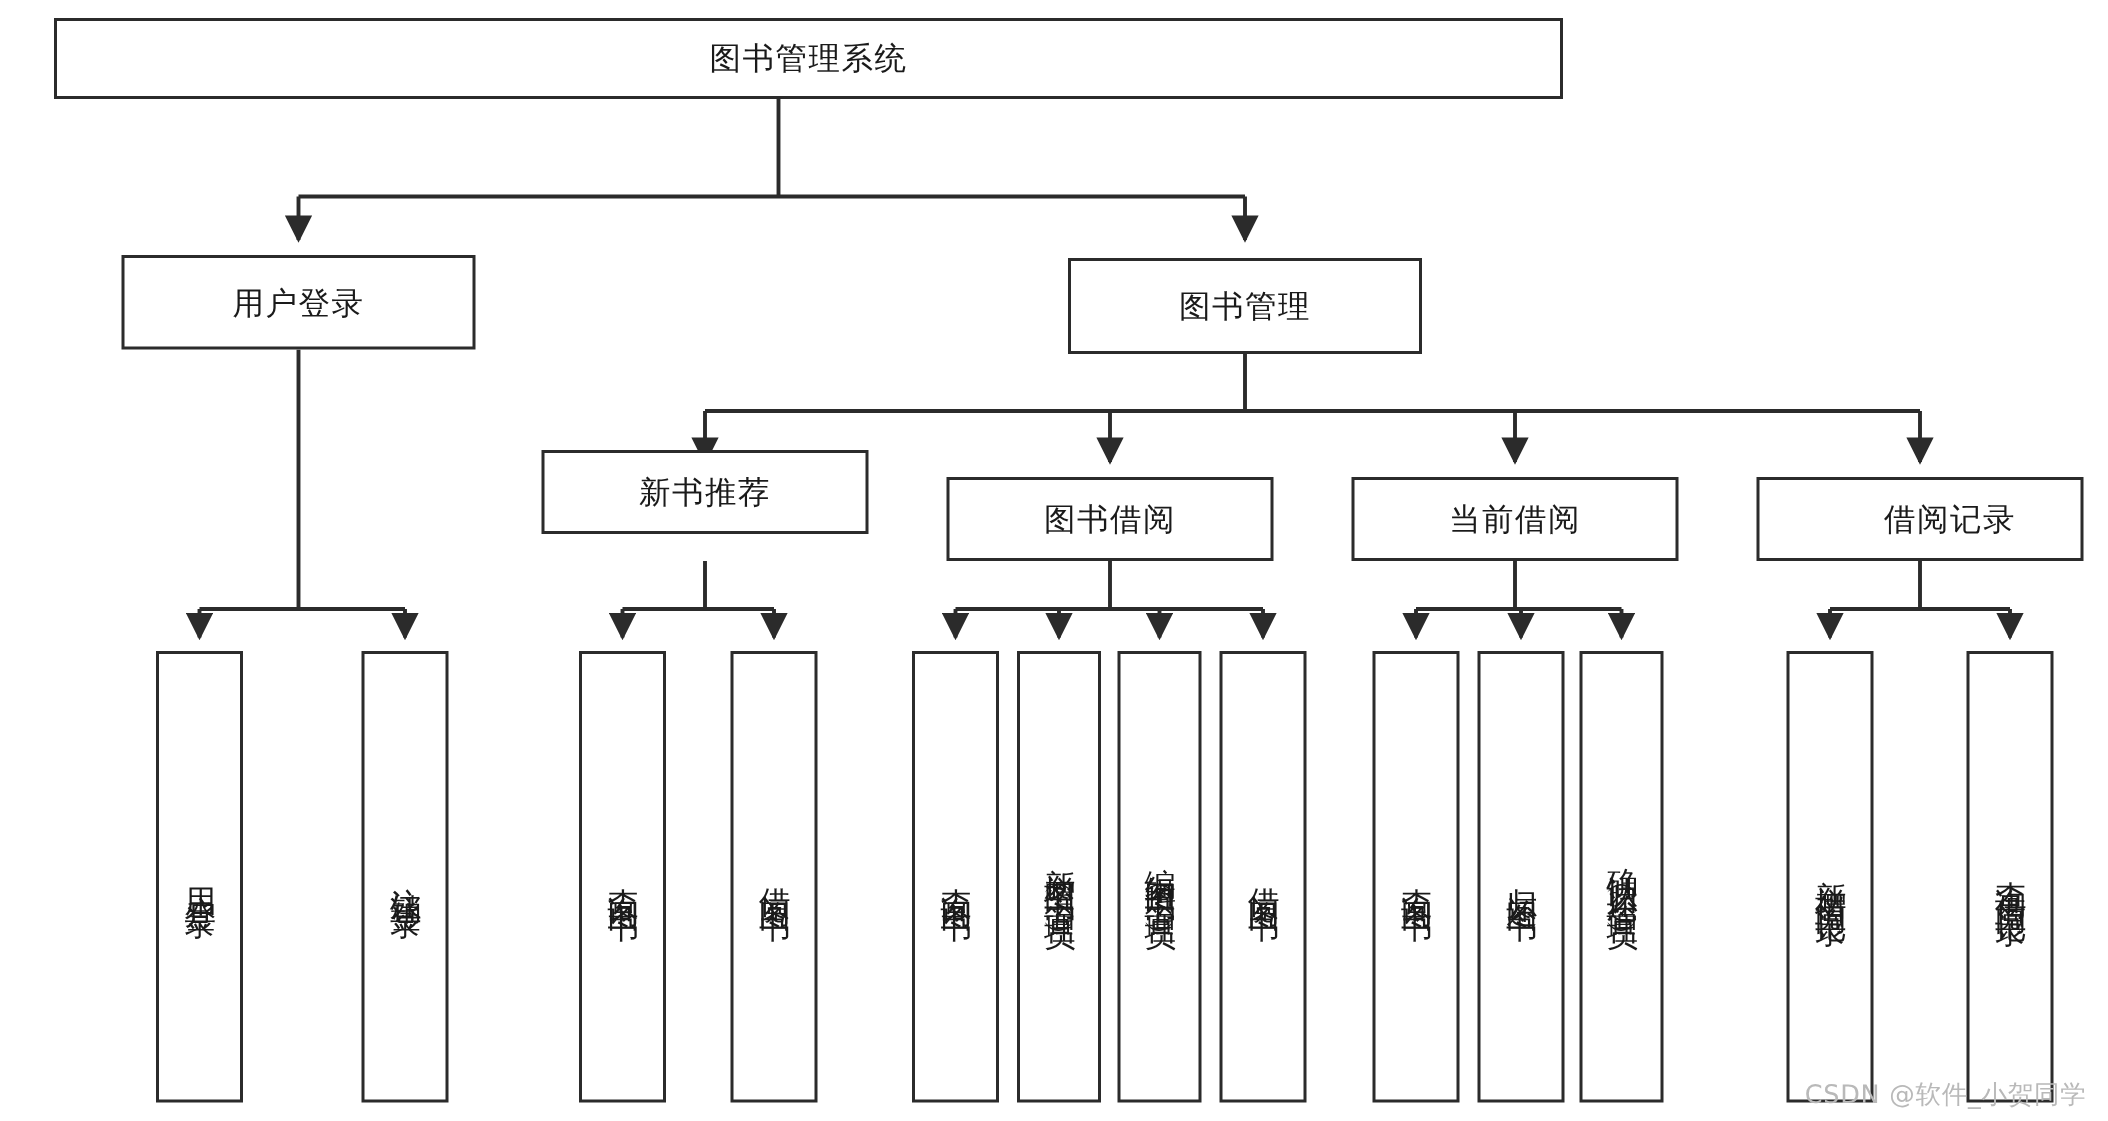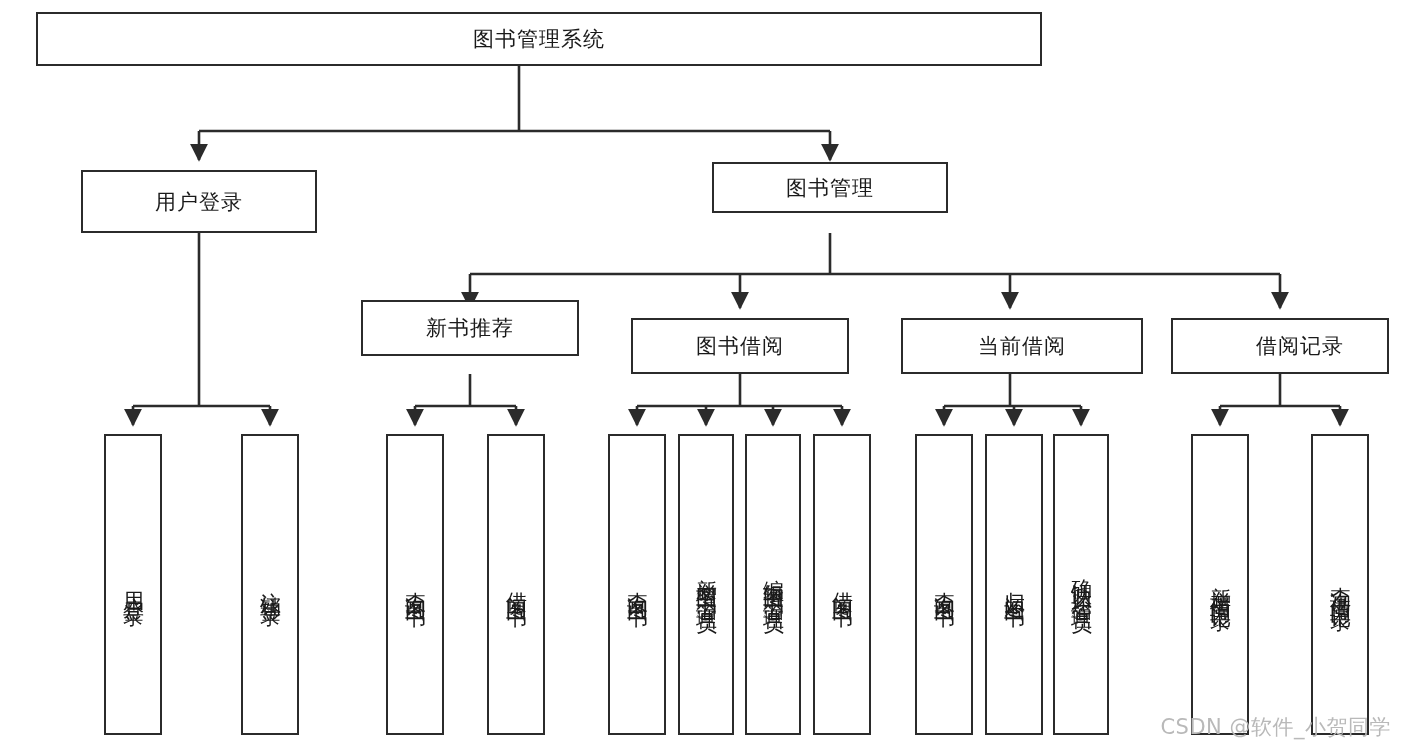--- a/index.html
+++ b/index.html
@@ -53,21 +53,21 @@
     display: block;
   }
   .node .hlabel {
     white-space: nowrap;
     display: block;
   }
   #watermark {
     position: absolute;
     right: 14px;
     bottom: 6px;
-    font-size: 21px;
+    font-size: 17px;
     color: #b9b9b9;
     white-space: nowrap;
     letter-spacing: 0.5px;
   }
 </style>
 </head>
 <body>
 
 <div id="canvas">
 
@@ -121,31 +121,31 @@
     </g>
   </svg>
 
   <div class="node h" style="left:16px; top:12px; width:1006px; height:54px;margin-left:20px;">
     <span class="hlabel">图书管理系统</span>
   </div>
 
   <div class="node h" style="left:81px; top:170px; width:236px; height:63px;">
     <span class="hlabel">用户登录</span>
   </div>
-  <div class="node h" style="left:712px; top:162px; width:236px; height:51px;">
+  <div class="node h" style="left:712px; top:172px; width:236px; height:64px;">
     <span class="hlabel">图书管理</span>
   </div>
 
   <div class="node h" style="left:361px; top:300px; width:218px; height:56px;">
     <span class="hlabel">新书推荐</span>
   </div>
   <div class="node h" style="left:631px; top:318px; width:218px; height:56px;">
     <span class="hlabel">图书借阅</span>
   </div>
-  <div class="node h" style="left:901px; top:318px; width:242px; height:56px;">
+  <div class="node h" style="left:901px; top:318px; width:218px; height:56px;">
     <span class="hlabel">当前借阅</span>
   </div>
   <div class="node h" style="left:1171px; top:318px; width:218px; height:56px;padding-left:40px;">
     <span class="hlabel">借阅记录</span>
   </div>
 
   <div class="node v" style="left:104px; top:434px; width:58px; height:301px;">
     <span class="vlabel">用户登录</span>
   </div>
   <div class="node v" style="left:241px; top:434px; width:58px; height:301px;">

